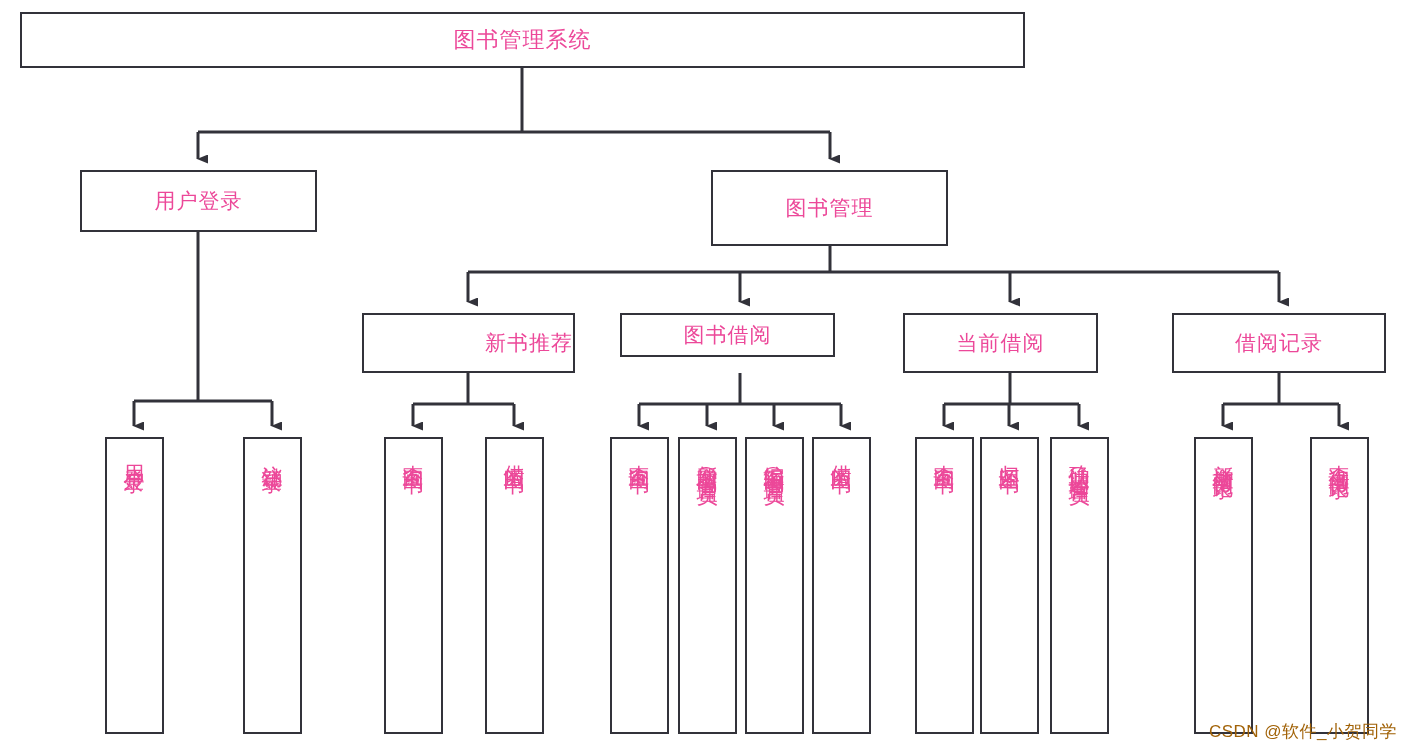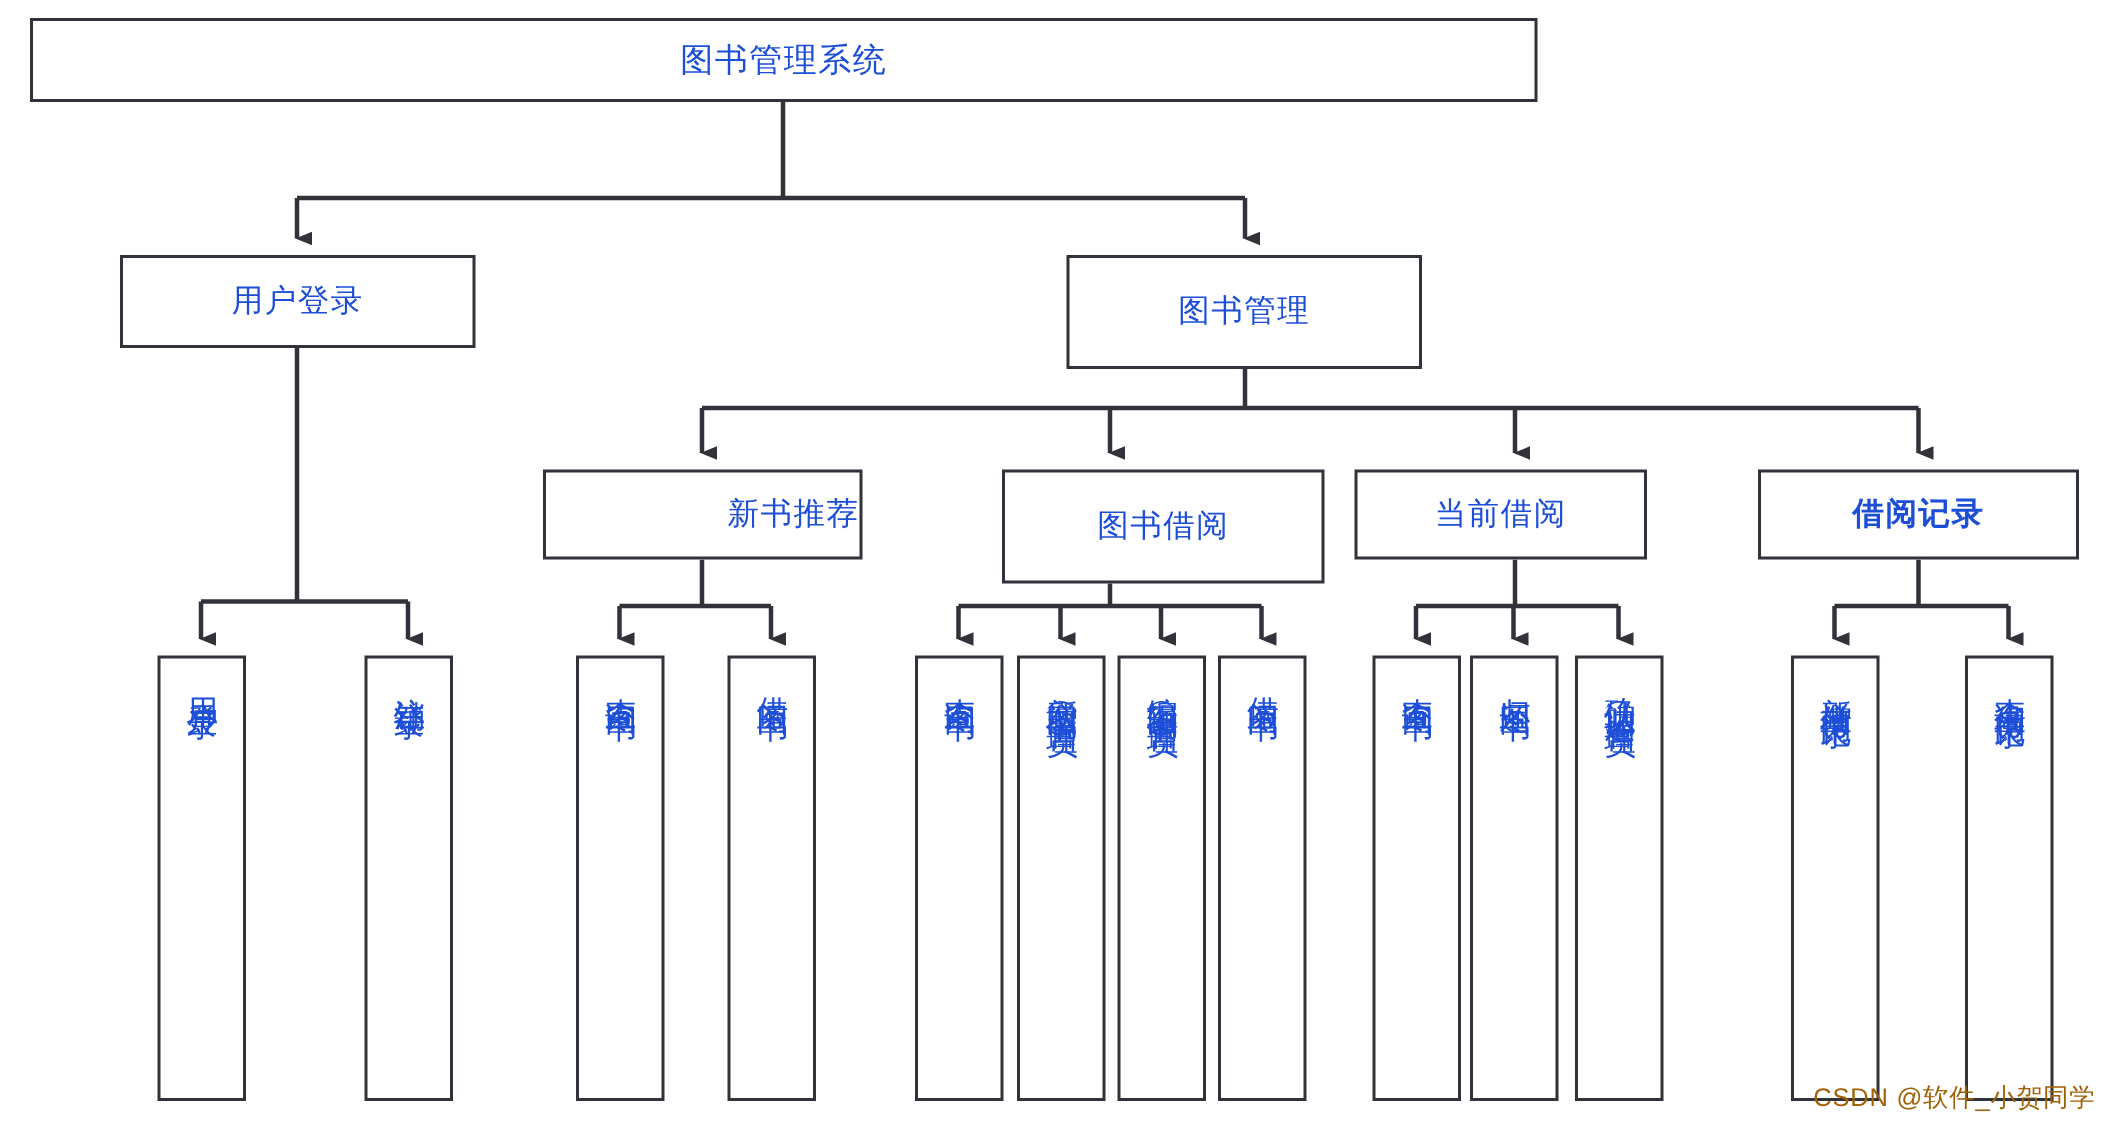--- a/index.html
+++ b/index.html
@@ -28,21 +28,21 @@
     pointer-events: none;
   }
   .node {
     position: absolute;
     box-sizing: border-box;
     background: #ffffff;
     border: 2px solid #32323a;
     display: flex;
     align-items: center;
     justify-content: center;
-    color: #1d4ed8;
+    color: #ec4899;
     z-index: 2;
   }
   .node-label {
     display: block;
     text-align: center;
     line-height: 1.18;
     white-space: nowrap;
   }
   
   .node.horiz .node-label {
@@ -141,27 +141,27 @@
   <div class="node horiz" style="left:80px; top:170px; width:237px; height:62px;">
     <span class="node-label">用户登录</span>
   </div>
   <div class="node horiz" style="left:711px; top:170px; width:237px; height:76px;">
     <span class="node-label">图书管理</span>
   </div>
 
   <div class="node horiz" style="left:362px; top:313px; width:213px; height:60px;justify-content:flex-end;">
     <span class="node-label">新书推荐</span>
   </div>
-  <div class="node horiz" style="left:668px; top:313px; width:215px; height:76px;">
+  <div class="node horiz" style="left:620px; top:313px; width:215px; height:44px;">
     <span class="node-label">图书借阅</span>
   </div>
   <div class="node horiz" style="left:903px; top:313px; width:195px; height:60px;">
     <span class="node-label">当前借阅</span>
   </div>
-  <div class="node horiz" style="left:1172px; top:313px; width:214px; height:60px;font-weight:bold;">
+  <div class="node horiz" style="left:1172px; top:313px; width:214px; height:60px;">
     <span class="node-label">借阅记录</span>
   </div>
 
   <div class="node vert" style="left:105px; top:437px; width:59px; height:297px;">
     <span class="node-label">用户登录</span>
   </div>
   <div class="node vert" style="left:243px; top:437px; width:59px; height:297px;">
     <span class="node-label">注销登录</span>
   </div>
 

